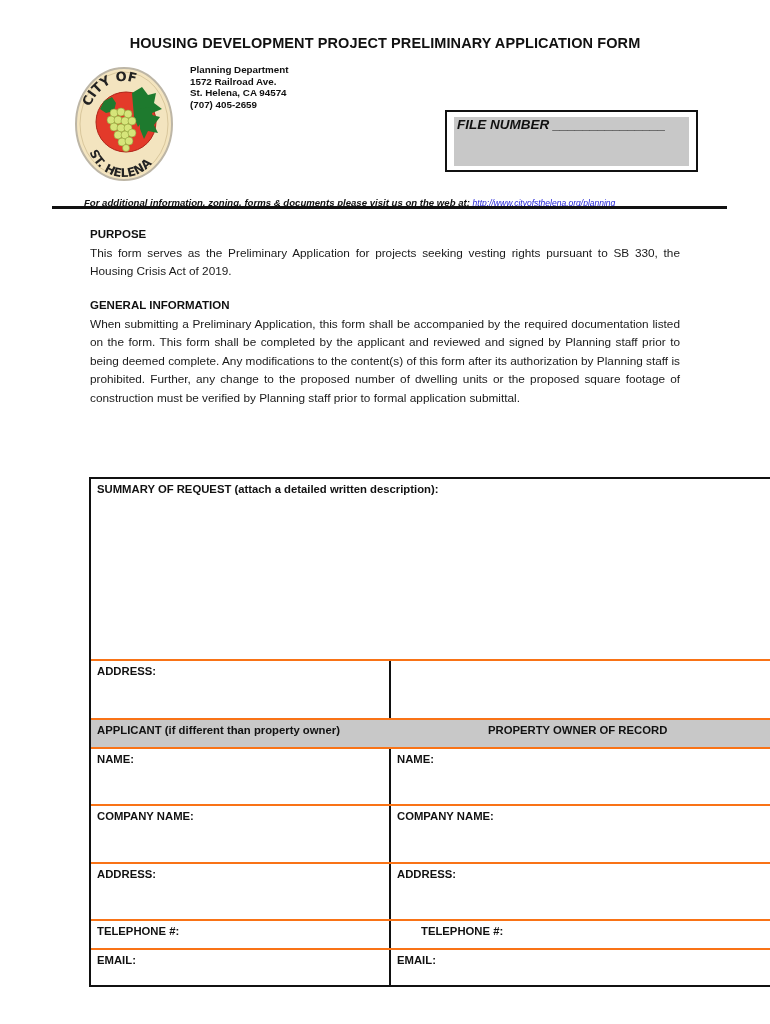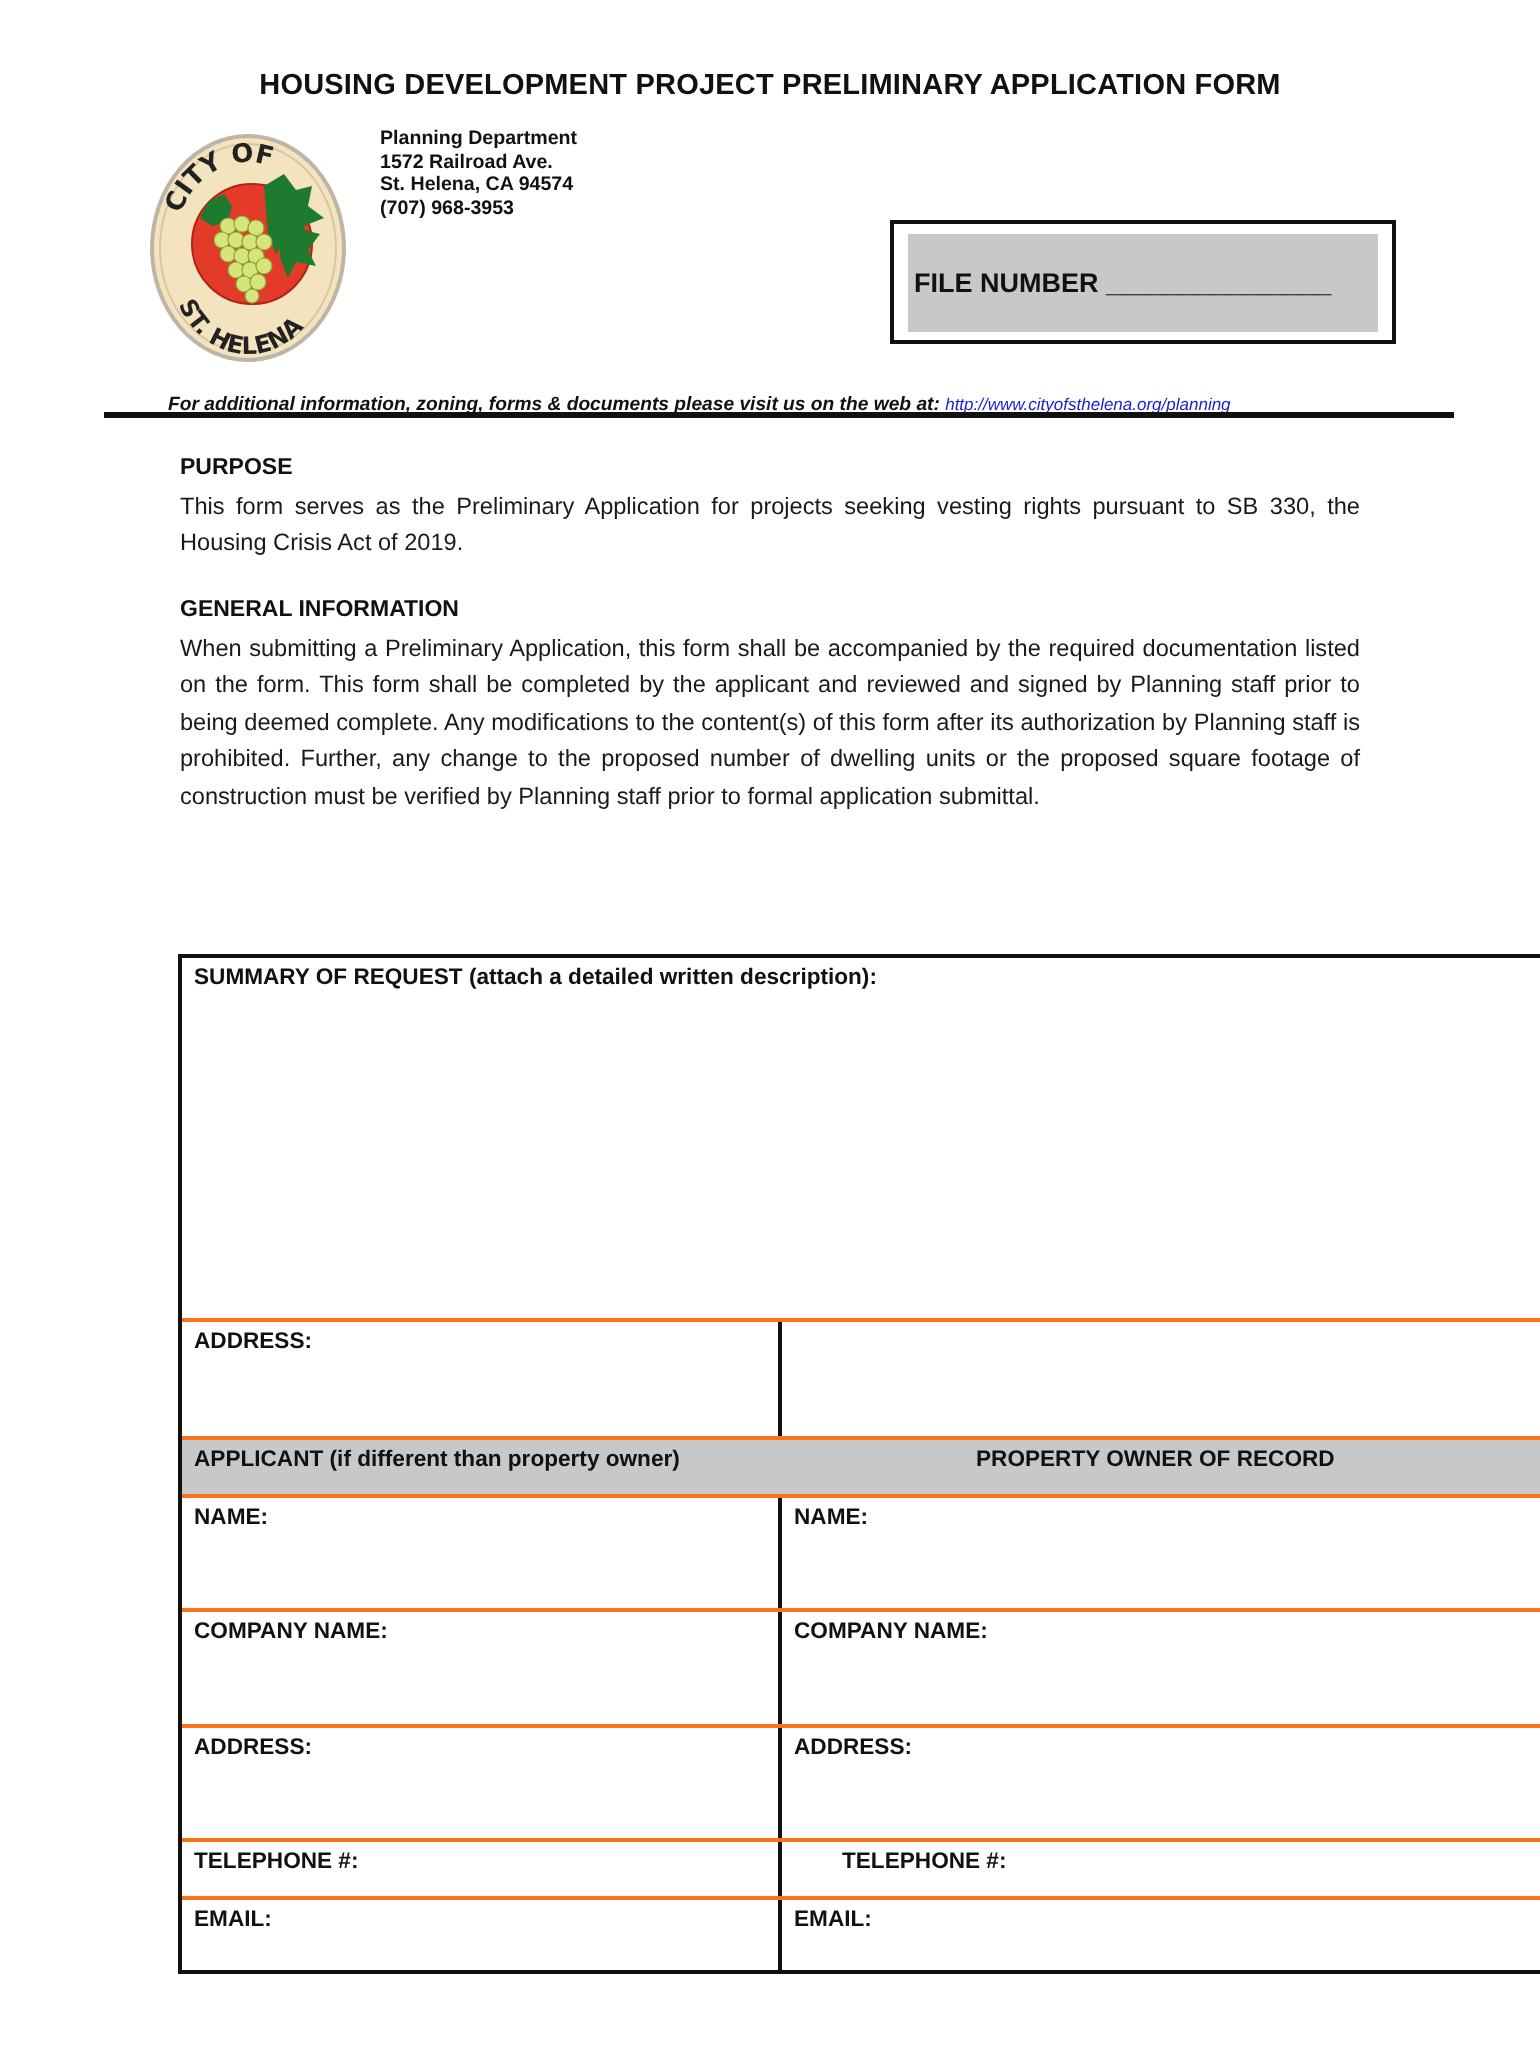--- a/index.html
+++ b/index.html
@@ -7,21 +7,21 @@
   .abs { position: absolute; }
 
   .title { left: 0; width: 770px; top: 35px; text-align: center; font-weight: bold; font-size: 14.5px; letter-spacing: 0.1px; }
 
   .logo { left: 74px; top: 65px; width: 100px; height: 118px; }
 
   .dept { left: 190px; top: 64px; font-size: 9.8px; font-weight: bold; line-height: 11.5px; }
   .dept div { white-space: nowrap; }
 
   .filebox { left: 445px; top: 110px; width: 249px; height: 58px; border: 2px solid #111; background: #fff; }
-  .filebox-inner { position: absolute; left: 7px; top: 5px; right: 7px; bottom: 4px; background: #c8c8c8; display: flex; align-items: center; padding-left: 3px; }
+  .filebox-inner { position: absolute; left: 7px; top: 5px; right: 7px; bottom: 4px; background: #c8c8c8; display: flex; align-items: flex-start; padding-left: 3px; font-style: italic; }
   .filebox-inner span { font-weight: bold; font-size: 13.5px; }
 
   .webline { left: 84px; top: 197px; font-size: 9.6px; font-style: italic; font-weight: bold; text-decoration: underline; white-space: nowrap; }
   .webline a { color: #1b1bd6; font-weight: normal; font-size: 8.5px; text-decoration: underline; }
   .rule { left: 52px; top: 206px; width: 675px; height: 3px; background: #111; }
 
   .section { left: 90px; width: 590px; font-family: "Liberation Sans", sans-serif; }
   .sec-head { font-weight: bold; font-size: 11.5px; }
   .sec-body { font-size: 11.8px; line-height: 18.4px; text-align: justify; color: #1a1a1a; }
   .purpose { top: 226px; }
@@ -80,21 +80,21 @@
     <text font-family="DejaVu Sans, sans-serif" font-weight="bold" font-size="12" fill="#222">
       <textPath href="#arcBot" startOffset="14%">ST. HELENA</textPath>
     </text>
   </svg>
 </div>
 
 <div class="abs dept">
   <div>Planning Department</div>
   <div>1572 Railroad Ave.</div>
   <div>St. Helena, CA  94574</div>
-  <div>(707) 968-3953</div>
+  <div>(707) 405-2659</div>
 </div>
 
 <div class="abs filebox">
   <div class="filebox-inner">
     <span>FILE NUMBER _______________</span>
   </div>
 </div>
 
 <div class="abs webline">
   <span>For additional information, zoning, forms &amp; documents please visit us on the web at:</span>

